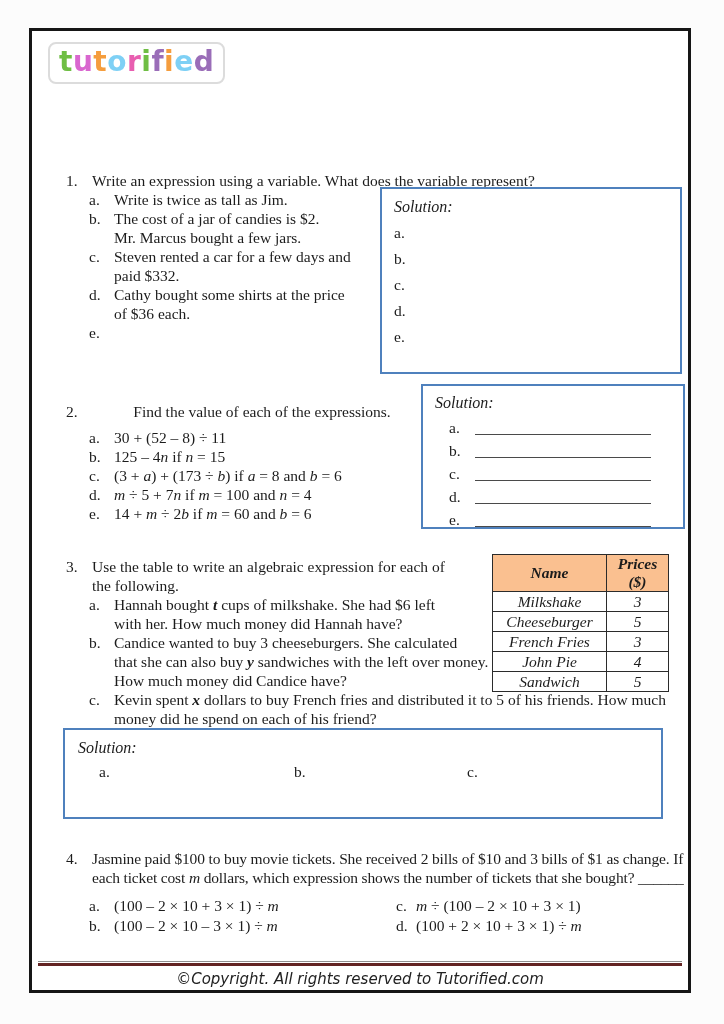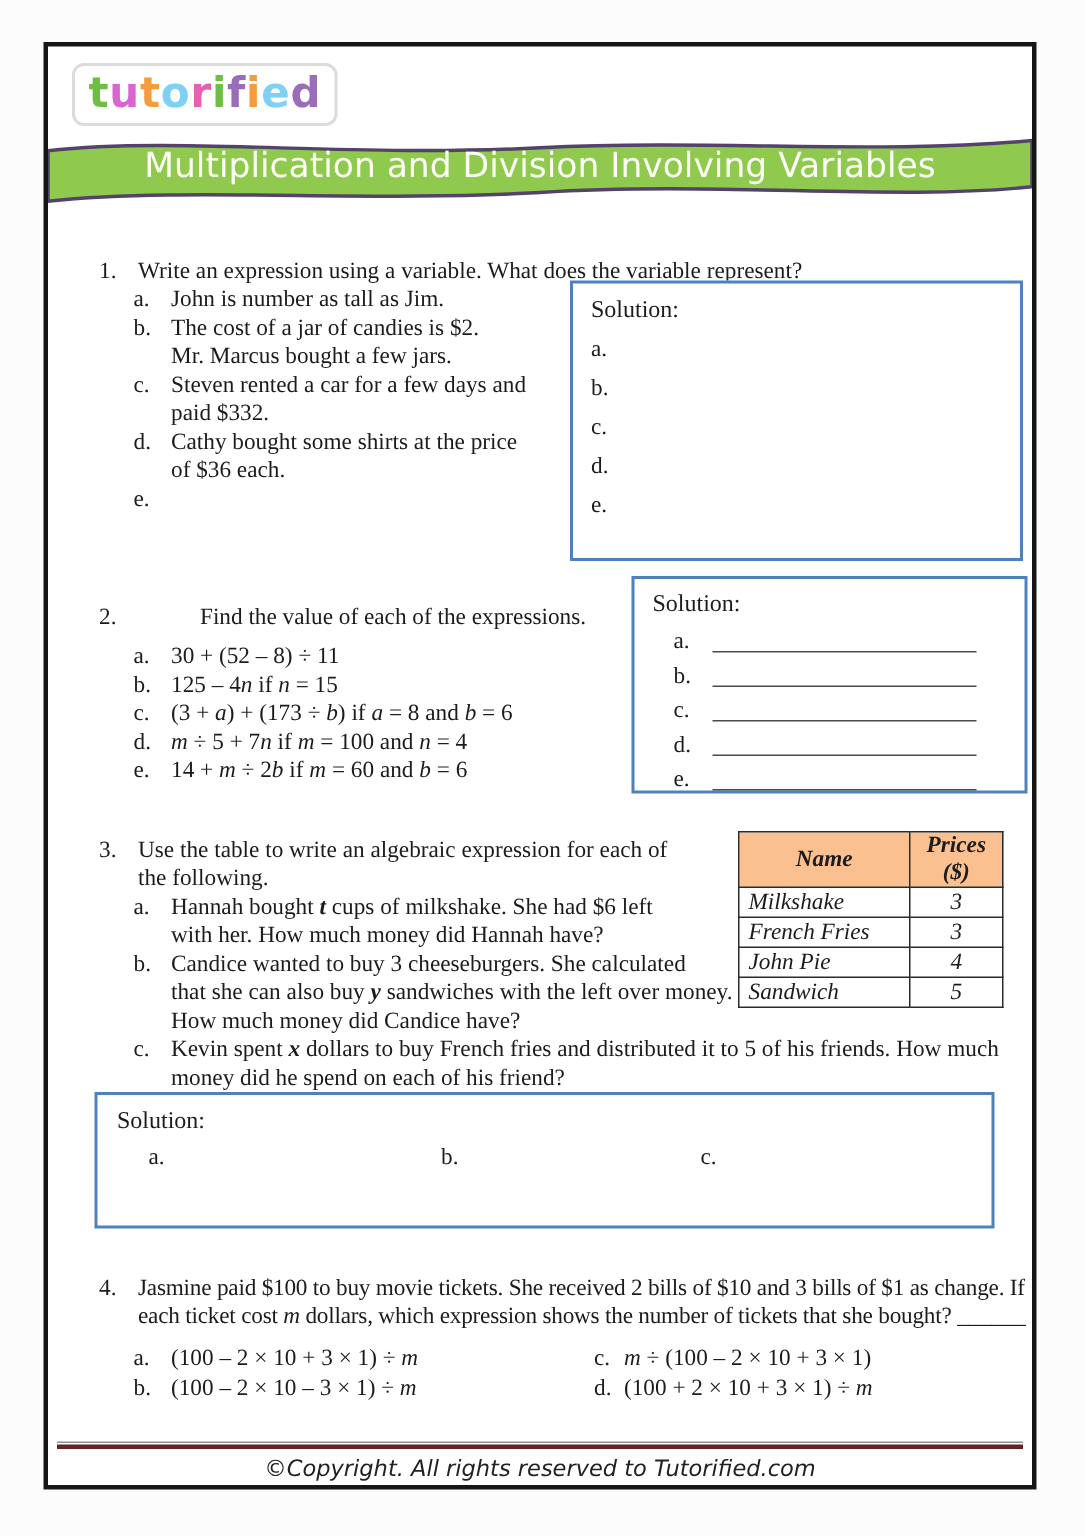--- a/index.html
+++ b/index.html
@@ -37,34 +37,34 @@
   }
   
   .q-number { position: absolute; font-size: 15.5px; line-height: 19px; }
   .q-prompt { position: absolute; font-size: 15.5px; line-height: 19px; white-space: pre-line; }
   .items { position: absolute; }
   .item { display: flex; font-size: 15.5px; line-height: 19px; }
   .item .lbl { width: 25px; flex: none; }
   .item .txt { white-space: pre-line; }
   
   .sol-box { position: absolute; border: 2px solid var(--box-blue); background: #fff; }
-  .sol-title { font-size: 16px; line-height: 19px; }
+  .sol-title { font-size: 16px; line-height: 19px; font-style: italic; }
   .sol-1 { left: 348px; top: 156px; width: 302px; height: 187px; padding: 8px 12px; }
   .sol-1 .sol-label { display: block; margin-top: 7px; font-size: 15.5px; line-height: 19px; }
   .sol-2 { left: 389px; top: 353px; width: 264px; height: 145px; padding: 7px 12px; }
   .sol-2 .sol-row { display: flex; align-items: flex-end; margin-top: 9px; padding-left: 14px; }
   .sol-2 .sol-row .lbl { width: 26px; flex: none; font-size: 15.5px; line-height: 14px; }
   .sol-2 .blank-line { flex: 1; height: 13px; border-bottom: 1px solid #4a4a4a; margin-right: 20px; }
   .sol-3 { left: 31px; top: 697px; width: 600px; height: 91px; padding: 8px 13px; }
   .sol-3 .sol-label { position: absolute; top: 33px; font-size: 15.5px; }
   
   .prices-table { position: absolute; left: 460px; top: 523px; border-collapse: collapse; font-size: 15.5px; font-style: italic; }
   .prices-table th, .prices-table td { border: 1px solid #2b2b2b; height: 20px; padding: 0 6px; }
   .prices-table th { background: var(--table-header); font-weight: bold; text-align: center; }
-  .prices-table td.name-cell { width: 114px; text-align: left; }
+  .prices-table td.name-cell { width: 114px; text-align: center; }
   .prices-table td.price-cell { width: 62px; text-align: center; }
   
   .q1-number { left: 34px; top: 140px; }
   .q1-prompt { left: 60px; top: 140px; width: 560px; }
   .q1-items  { left: 57px; top: 159px; width: 292px; }
   .q2-number { left: 34px; top: 371px; }
   .q2-prompt { left: 60px; top: 371px; width: 340px; text-align: center; }
   .q2-items  { left: 57px; top: 397px; width: 340px; }
   .q3-number { left: 34px; top: 526px; }
   .q3-prompt { left: 60px; top: 526px; width: 420px; }
@@ -90,33 +90,27 @@
 </style>
 </head>
 <body>
 
 <div class="page">
 
   <div class="logo-box">
     <span><span style="color: rgb(111, 190, 68);">t</span><span style="color: rgb(217, 102, 207);">u</span><span style="color: rgb(245, 157, 61);">t</span><span style="color: rgb(126, 208, 245);">o</span><span style="color: rgb(232, 94, 176);">r</span><span style="color: rgb(111, 190, 68);">i</span><span style="color: rgb(154, 109, 184);">f</span><span style="color: rgb(245, 157, 61);">i</span><span style="color: rgb(126, 208, 245);">e</span><span style="color: rgb(154, 109, 184);">d</span></span>
   </div>
 
-  <div class="banner">
-    <svg viewBox="0 0 662 54" preserveAspectRatio="none">
-      <path class="banner-band" d="M0 15 C 90 5, 200 20, 331 13 C 450 7, 560 18, 662 8 L 662 40 C 570 50, 450 36, 331 44 C 210 51, 95 40, 0 50 Z"></path>
-    </svg>
-    <div class="banner-title">Multiplication and Division Involving Variables</div>
-  </div>
 
   <div class="q-number q1-number">1.</div>
   <div class="q-prompt q1-prompt">Write an expression using a variable. What does the variable represent?</div>
   <div class="items q1-items">
     <div class="item">
       <span class="lbl">a.</span>
-      <span class="txt"><span>John is number as tall as Jim.</span></span>
+      <span class="txt"><span>Write is twice as tall as Jim.</span></span>
     </div>
     <div class="item">
       <span class="lbl">b.</span>
       <span class="txt"><span>The cost of a jar of candies is $2.
 Mr. Marcus bought a few jars.</span></span>
     </div>
     <div class="item">
       <span class="lbl">c.</span>
       <span class="txt"><span>Steven rented a car for a few days and
 paid $332.</span></span>
@@ -216,20 +210,24 @@
         <th>Name</th>
         <th>Prices ($)</th>
       </tr>
     </thead>
     <tbody>
       <tr>
         <td class="name-cell">Milkshake</td>
         <td class="price-cell">3</td>
       </tr>
       <tr>
+        <td class="name-cell">Cheeseburger</td>
+        <td class="price-cell">5</td>
+      </tr>
+      <tr>
         <td class="name-cell">French Fries</td>
         <td class="price-cell">3</td>
       </tr>
       <tr>
         <td class="name-cell">John Pie</td>
         <td class="price-cell">4</td>
       </tr>
       <tr>
         <td class="name-cell">Sandwich</td>
         <td class="price-cell">5</td>

